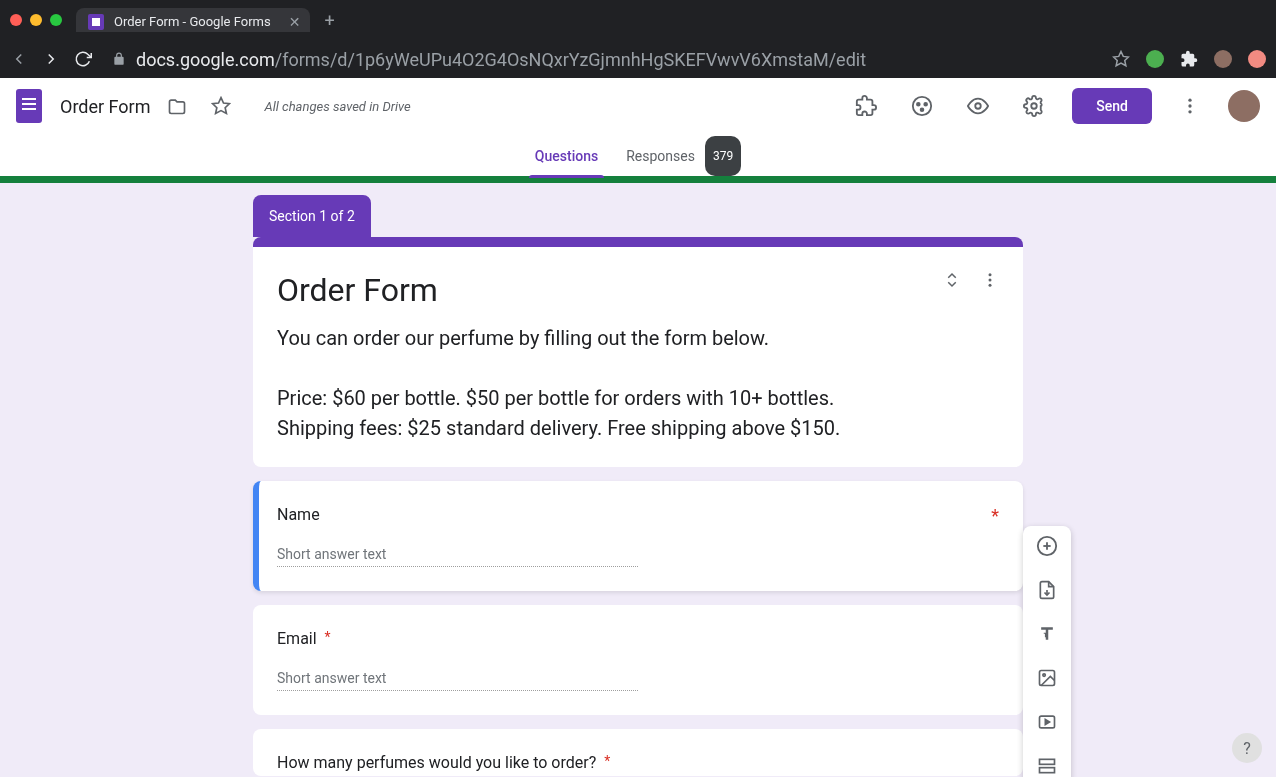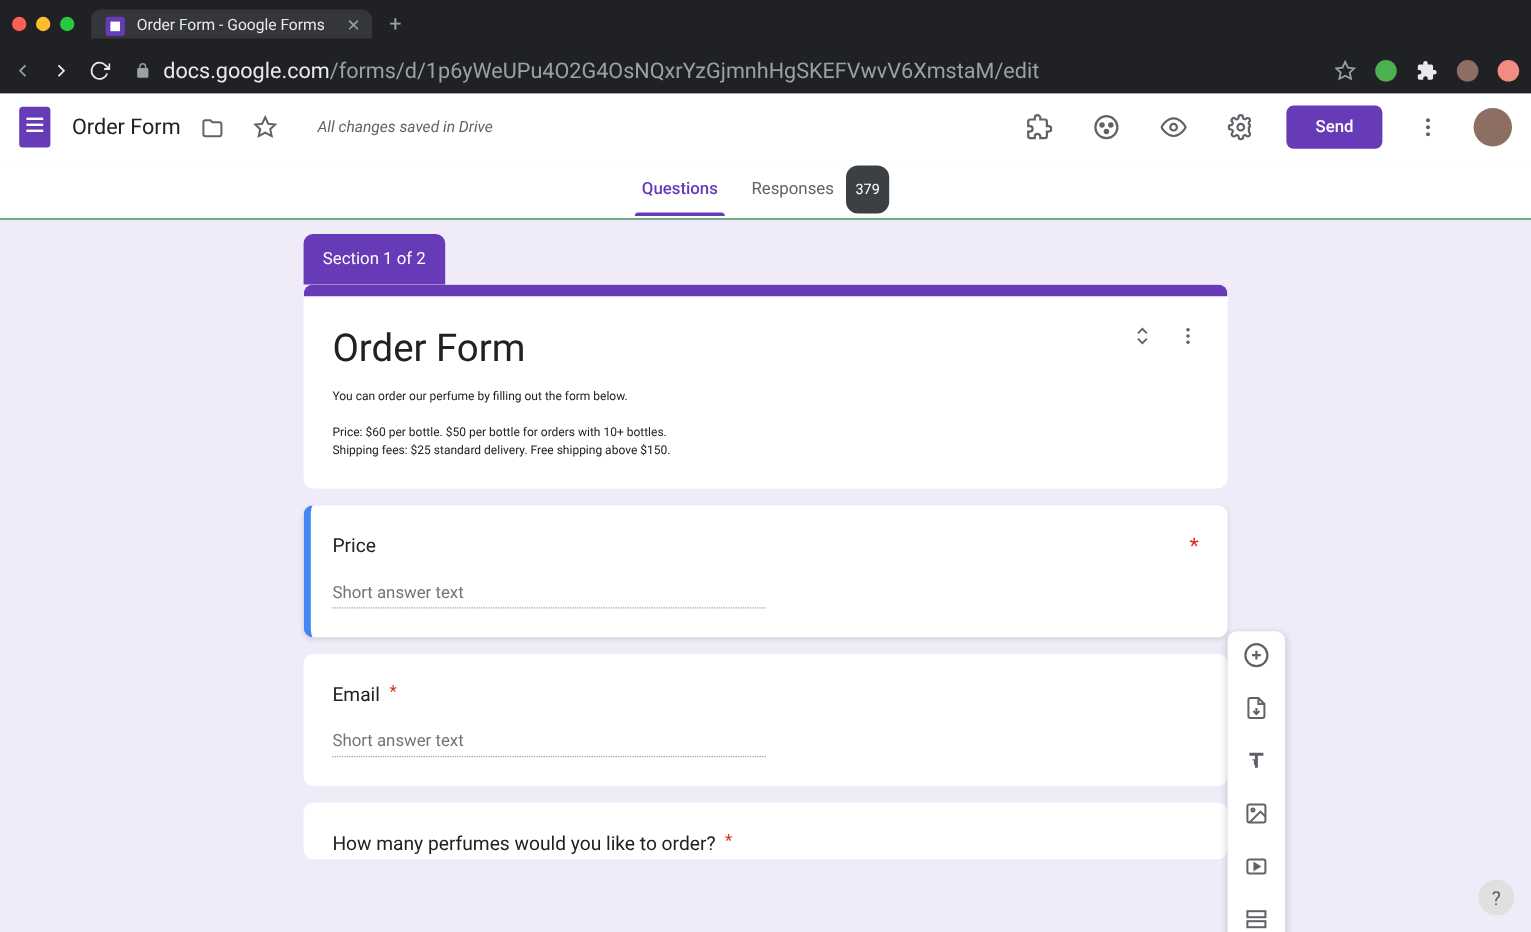--- a/index.html
+++ b/index.html
@@ -32,32 +32,32 @@
 .forms-logo { width: 26px; height: 34px; background: #673ab7; border-radius: 3px; position: relative; }
 .forms-logo::after { content: ""; position: absolute; left: 6px; top: 9px; width: 14px; height: 2px; background: #fff; box-shadow: 0 5px 0 #fff, 0 10px 0 #fff; }
 .doc-title { font-size: 18px; color: #202124; margin-left: 10px; }
 .hdr-icon { color: #5f6368; width: 36px; height: 36px; display: flex; align-items: center; justify-content: center; cursor: pointer; border-radius: 50%; }
 .saved { color: #5f6368; font-size: 13px; font-style: italic; margin-left: 18px; }
 .hdr-right { margin-left: auto; display: flex; align-items: center; gap: 20px; }
 .send-btn { background: #673ab7; color: #fff; border: none; padding: 10px 24px; border-radius: 6px; font-size: 14px; font-weight: 500; }
 .avatar { width: 32px; height: 32px; border-radius: 50%; background: #8d6e63; }
 
 
-.tabs-bar { background: #fff; height: 49px; display: flex; justify-content: center; align-items: center; gap: 28px; border-bottom: 1px solid #15803d; position: relative; }
+.tabs-bar { background: #fff; height: 49px; display: flex; justify-content: center; align-items: flex-start; gap: 28px; border-bottom: 7px solid #15803d; position: relative; }
 .tab-item { font-size: 14px; color: #5f6368; padding: 14px 0; position: relative; }
 .tab-item.active { color: #673ab7; font-weight: 500; }
 .tab-item.active::after { content: ""; position: absolute; bottom: 0; left: -6px; right: -6px; height: 3px; background: #673ab7; border-radius: 3px 3px 0 0; }
 .badge { background: #3c4043; color: #fff; font-size: 12px; padding: 13px 8px; border-radius: 10px; margin-left: 2px; }
 
 
 .canvas { width: 770px; margin: 12px auto 0; position: relative; }
 .section-tab { background: #673ab7; color: #fff; padding: 13px 16px; border-radius: 8px 8px 0 0; font-size: 14px; display: inline-block; }
 .header-card { background: #fff; border-radius: 8px; border-top: 10px solid #673ab7; padding: 24px 24px; }
 .header-card h1 { font-size: 32px; font-weight: 400; color: #202124; margin-bottom: 14px; }
-.header-card .desc { font-size: 10px; color: #202124; line-height: 1.5; white-space: pre-line; }
+.header-card .desc { font-size: 20px; color: #202124; line-height: 1.5; white-space: pre-line; }
 .header-actions { float: right; display: flex; gap: 20px; color: #5f6368; }
 
 .q-card { background: #fff; border-radius: 8px; padding: 24px; margin-top: 14px; position: relative; }
 .q-card.selected { border-left: 6px solid #4285f4; padding-left: 18px; box-shadow: 0 2px 4px rgba(0,0,0,0.1); }
 .q-title { font-size: 16px; color: #202124; }
 .required-star { color: #d93025; font-size: 14px; margin-left: 4px; vertical-align: top; }
 .req-float { position: absolute; right: 24px; top: 24px; color: #d93025; font-size: 18px; }
 .answer-input { margin-top: 22px; width: 50%; border: none; border-bottom: 1px dotted #9e9e9e; font-size: 14px; color: #70757a; padding-bottom: 4px; }
 
 
@@ -214,21 +214,21 @@
     </div>
     <h1>Order Form</h1>
     <div class="desc">You can order our perfume by filling out the form below.
 
 Price: $60 per bottle. $50 per bottle for orders with 10+ bottles.
 Shipping fees: $25 standard delivery. Free shipping above $150.</div>
   </div>
 
   <div class="q-card selected">
     <span class="req-float">*</span>
-    <div class="q-title">Price</div>
+    <div class="q-title">Name</div>
     <div class="answer-input">Short answer text</div>
   </div>
 
   <div class="q-card">
     <div>
       <span class="q-title">Email</span>
       <span class="required-star">*</span>
     </div>
     <div class="answer-input">Short answer text</div>
   </div>

